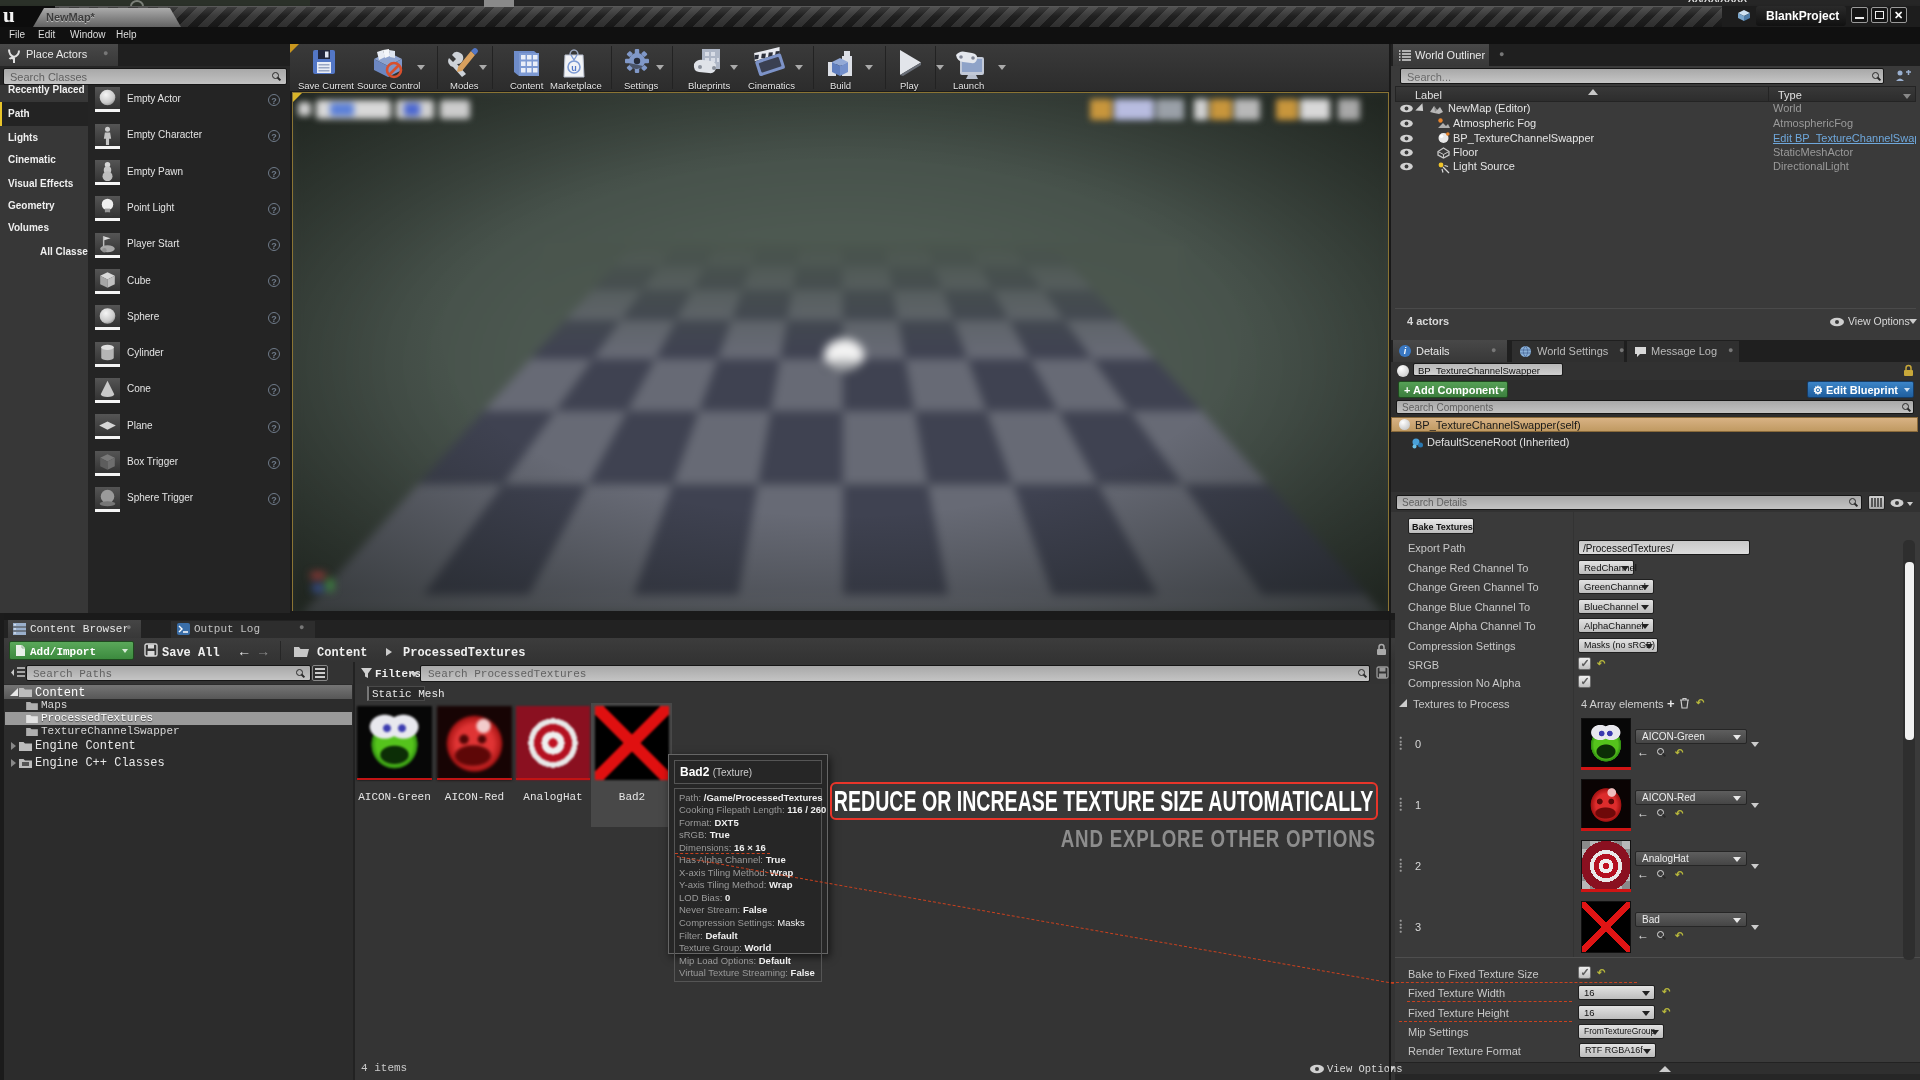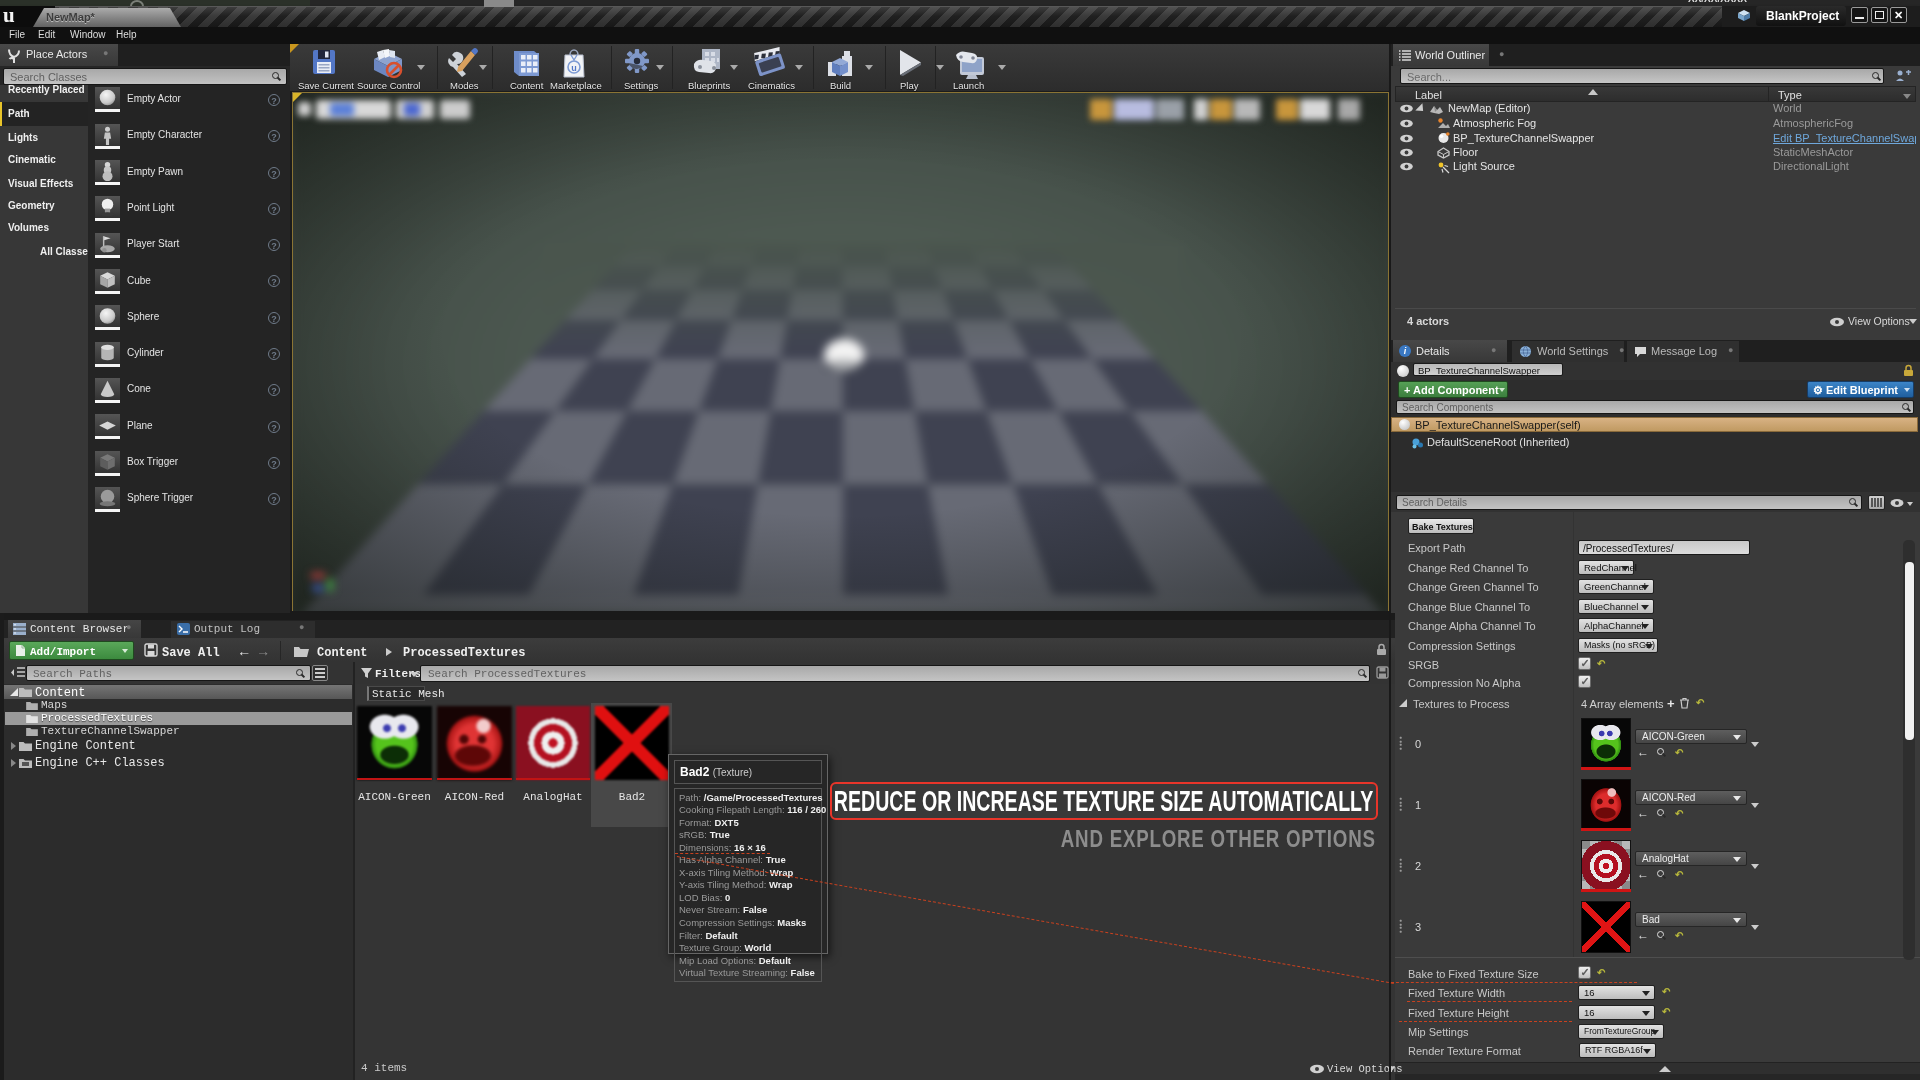--- a/index.html
+++ b/index.html
@@ -856,21 +856,21 @@
 <div class="txt" style="left:10px;top:36.50px;color:#9a9a9a;font-size:9.5px;">Path: <span style="color:#f0f0f0;font-weight:bold;">/Game/ProcessedTextures</span></div>
 <div class="txt" style="left:10px;top:49.05px;color:#9a9a9a;font-size:9.5px;">Cooking Filepath Length: <span style="color:#f0f0f0;font-weight:bold;">116 / 260</span></div>
 <div class="txt" style="left:10px;top:61.60px;color:#9a9a9a;font-size:9.5px;">Format: <span style="color:#f0f0f0;font-weight:bold;">DXT5</span></div>
 <div class="txt" style="left:10px;top:74.15px;color:#9a9a9a;font-size:9.5px;">sRGB: <span style="color:#f0f0f0;font-weight:bold;">True</span></div>
 <div class="txt" style="left:10px;top:86.70px;color:#9a9a9a;font-size:9.5px;">Dimensions: <span style="color:#f0f0f0;font-weight:bold;">16 × 16</span></div>
 <div class="txt" style="left:10px;top:99.25px;color:#9a9a9a;font-size:9.5px;">Has Alpha Channel: <span style="color:#f0f0f0;font-weight:bold;">True</span></div>
 <div class="txt" style="left:10px;top:111.80px;color:#9a9a9a;font-size:9.5px;">X-axis Tiling Method: <span style="color:#f0f0f0;font-weight:bold;">Wrap</span></div>
 <div class="txt" style="left:10px;top:124.35px;color:#9a9a9a;font-size:9.5px;">Y-axis Tiling Method: <span style="color:#f0f0f0;font-weight:bold;">Wrap</span></div>
 <div class="txt" style="left:10px;top:136.90px;color:#9a9a9a;font-size:9.5px;">LOD Bias: <span style="color:#f0f0f0;font-weight:bold;">0</span></div>
 <div class="txt" style="left:10px;top:149.45px;color:#9a9a9a;font-size:9.5px;">Never Stream: <span style="color:#f0f0f0;font-weight:bold;">False</span></div>
-<div class="txt" style="left:10px;top:162.00px;color:#9a9a9a;font-size:9.5px;">Compression Settings: <span style="color:#f0f0f0;font-weight:bold;margin-top:31px;">Masks</span></div>
+<div class="txt" style="left:10px;top:162.00px;color:#9a9a9a;font-size:9.5px;">Compression Settings: <span style="color:#f0f0f0;font-weight:normal;margin-top:31px;">Masks</span></div>
 <div class="txt" style="left:10px;top:174.55px;color:#9a9a9a;font-size:9.5px;">Filter: <span style="color:#f0f0f0;font-weight:bold;">Default</span></div>
 <div class="txt" style="left:10px;top:187.10px;color:#9a9a9a;font-size:9.5px;">Texture Group: <span style="color:#f0f0f0;font-weight:bold;">World</span></div>
 <div class="txt" style="left:10px;top:199.65px;color:#9a9a9a;font-size:9.5px;">Mip Load Options: <span style="color:#f0f0f0;font-weight:bold;">Default</span></div>
 <div class="txt" style="left:10px;top:212.20px;color:#9a9a9a;font-size:9.5px;">Virtual Texture Streaming: <span style="color:#f0f0f0;font-weight:bold;">False</span></div>
 </div>
 <div class="abs" style="left:675px;top:853px;width:95px;height:0;border-top:1.5px dashed #c8411f;z-index:41;"></div>
 <div class="abs" style="left:830px;top:782px;width:548px;height:38px;border:2px solid #e8352a;border-radius:6px;background:rgba(70,70,70,0.25);z-index:42;"></div>
 <div class="abs" style="left:832px;top:784px;width:544px;height:34px;z-index:43;display:flex;align-items:center;justify-content:center;">
       <span id="bigtxt" style="display:inline-block;transform:scaleX(0.675);transform-origin:center;white-space:nowrap;color:#fff;font-size:29px;font-weight:bold;font-family:'Liberation Sans',sans-serif;">REDUCE OR INCREASE TEXTURE SIZE AUTOMATICALLY</span>
     </div>

